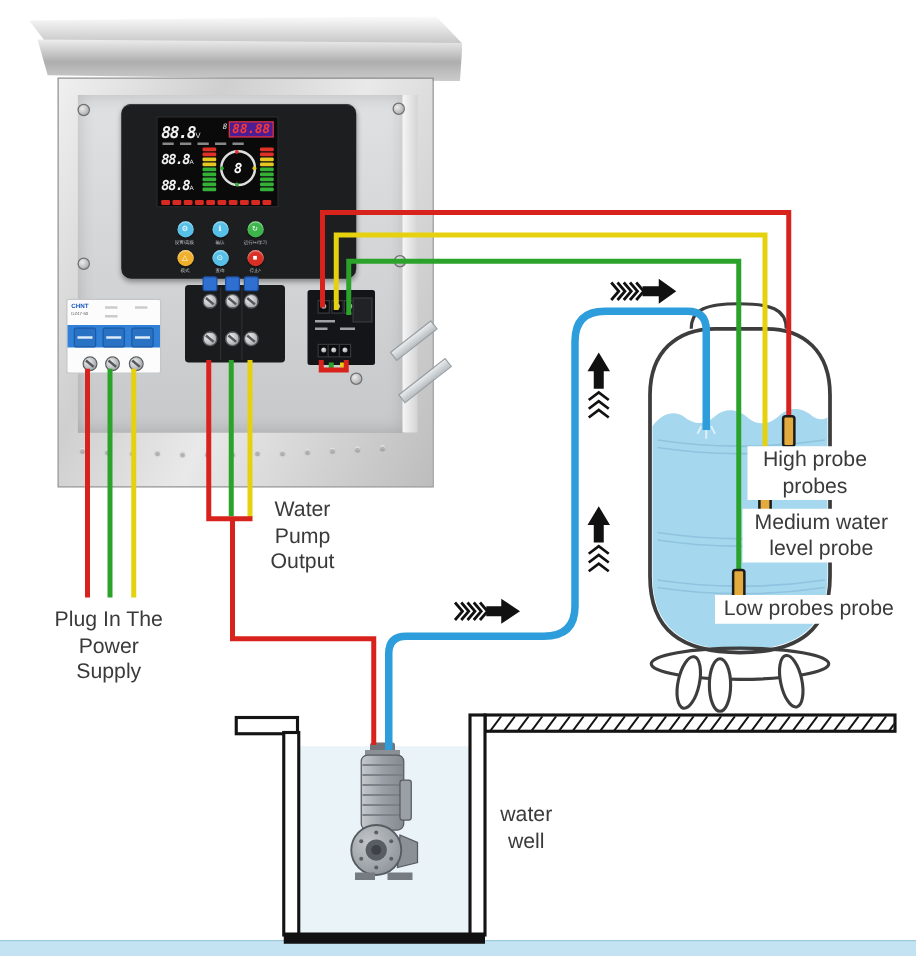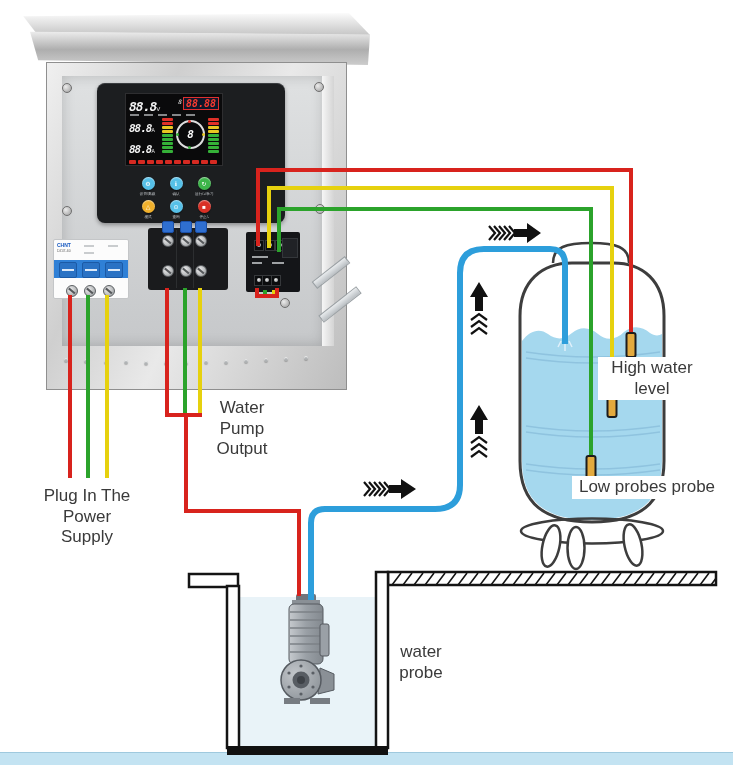--- a/index.html
+++ b/index.html
@@ -29,21 +29,21 @@
   
   .panel{left:97px;top:83px;width:188px;height:139px;background:#1c1e20;
     border-radius:8px;border-top:1px solid #3a3d40;box-shadow:0 2px 4px rgba(0,0,0,.35);}
   .disp{left:28px;top:9px;width:98px;height:73px;background:#0a0a0b;
     border:1px solid #2e2e30;box-sizing:border-box;padding:3px 3px 2px 3px;}
   .mono{font-family:"DejaVu Sans Mono",monospace;font-style:italic;}
   .d-row1{display:flex;align-items:flex-start;justify-content:space-between;height:15px;}
   .d-volt{color:#f4f4f4;font-size:13px;font-weight:bold;letter-spacing:-1px;line-height:13px;}
   .d-vu{font-size:6px;color:#e8e8e8;vertical-align:baseline;}
   .d-aux{color:#eee;font-size:6px;line-height:6px;margin:2px 1px 0 0;}
-  .d-setbox{border:1px solid #e03030;background:#0f172a;color:#ff3b30;
+  .d-setbox{border:1px solid #e03030;background:#4c1d95;color:#ff3b30;
     font-size:10px;font-weight:bold;line-height:11px;padding:0 2px;letter-spacing:0;}
   .d-icons{display:flex;gap:5px;margin:2px 0 2px 1px;}
   .d-icons span{display:block;width:9px;height:2px;background:#86888a;}
   .d-main{display:flex;align-items:flex-start;gap:3px;}
   .d-amp{color:#f4f4f4;font-size:11px;font-weight:bold;letter-spacing:-1px;line-height:12px;}
   .d-au{font-size:5px;}
   .bar{display:flex;flex-direction:column;gap:1px;width:11px;}
   .bar i{display:block;height:3px;border-radius:1px;}
   .seg-r{background:#e03028;} .seg-y{background:#e7c722;} .seg-g{background:#35b138;}
   .gauge{width:25px;height:25px;border:2px solid #dedede;border-radius:50%;
@@ -403,18 +403,19 @@
       </g>
       <polygon points="479,405 488,420 483,420 483,434 475,434 475,420 470,420" fill="#111"></polygon>
       <g stroke="#111" stroke-width="2.2" fill="none">
         <path d="M471,443 l8,-6 l8,6 M471,450 l8,-6 l8,6 M471,457 l8,-6 l8,6"></path>
       </g>
     </g>
   </svg>
 
   <div class="lbl" style="left: 36px; top: 486px; width: 102px; color: rgb(58, 58, 58);">Plug In The Power Supply</div>
   <div class="lbl" style="left: 202px; top: 398px; width: 80px; color: rgb(58, 58, 58);">Water Pump Output</div>
-  <div class="lbl bg" style="left: 598px; top: 357px; width: 100px; color: rgb(58, 58, 58);">High water level</div>
+  <div class="lbl bg" style="left: 598px; top: 357px; width: 100px; color: rgb(58, 58, 58);">High probe probes</div>
+  <div class="lbl bg" style="left: 594px; top: 407px; width: 118px; color: rgb(58, 58, 58);">Medium water level probe</div>
   <div class="lbl bg" style="left: 572px; top: 476px; width: 142px; color: rgb(58, 58, 58);">Low probes probe</div>
-  <div class="lbl" style="left: 392px; top: 642px; width: 58px; color: rgb(58, 58, 58);">water probe</div>
+  <div class="lbl" style="left: 392px; top: 642px; width: 58px; color: rgb(58, 58, 58);">water well</div>
 
   <div class="abs footer-strip"></div>
 </div>
 
 </body></html>

